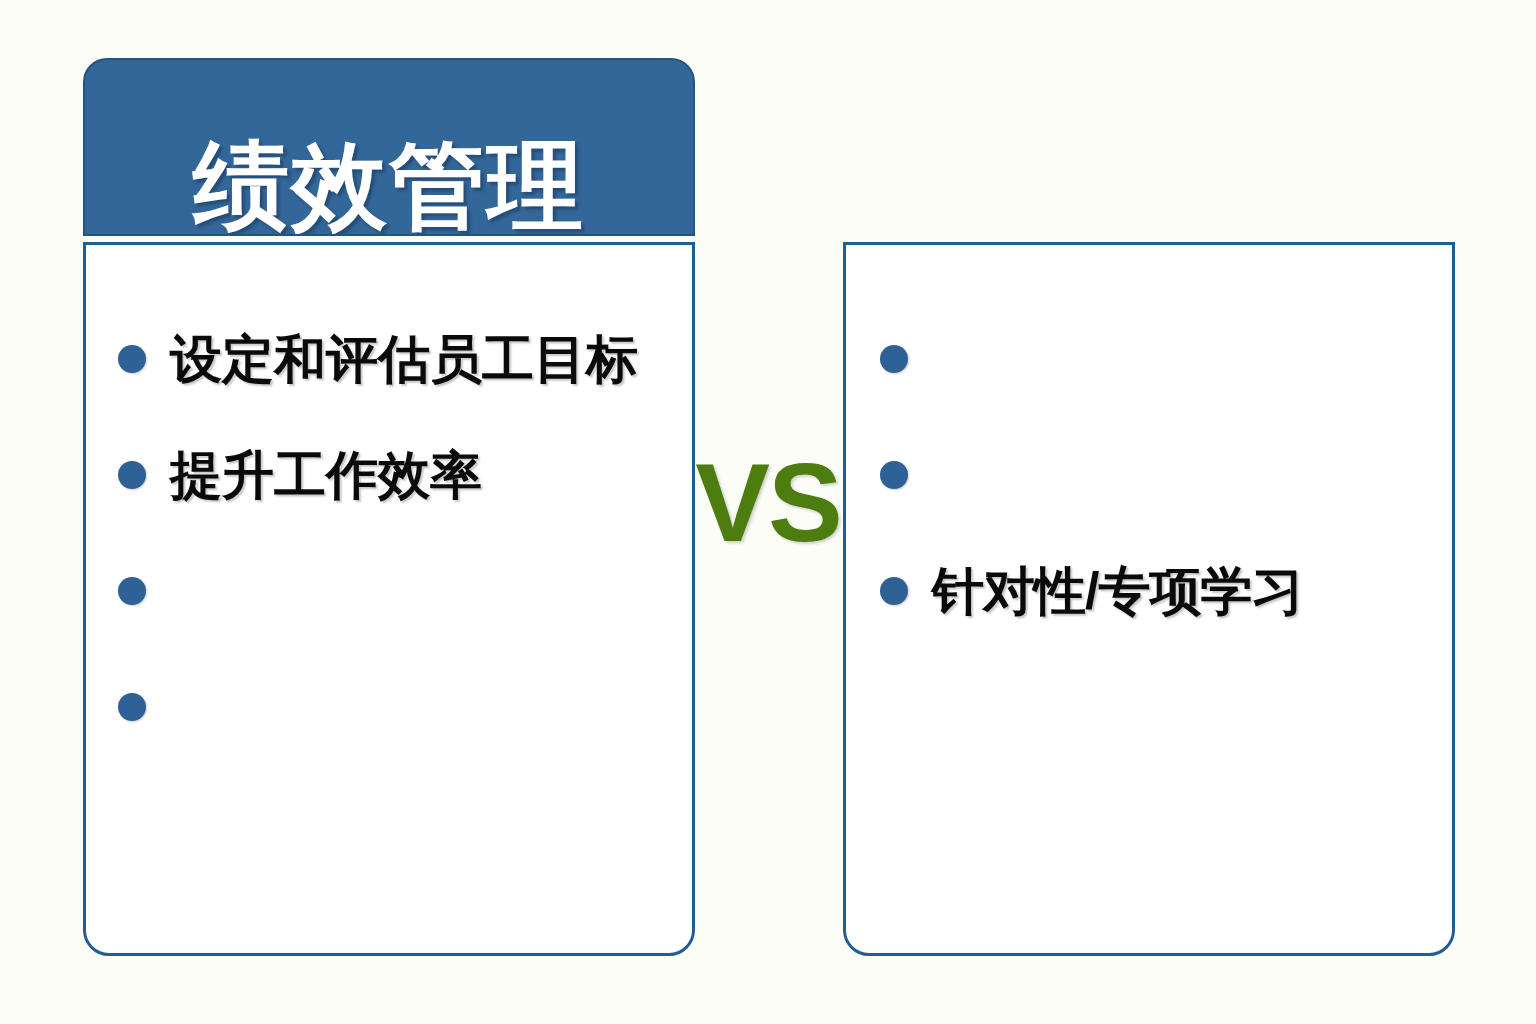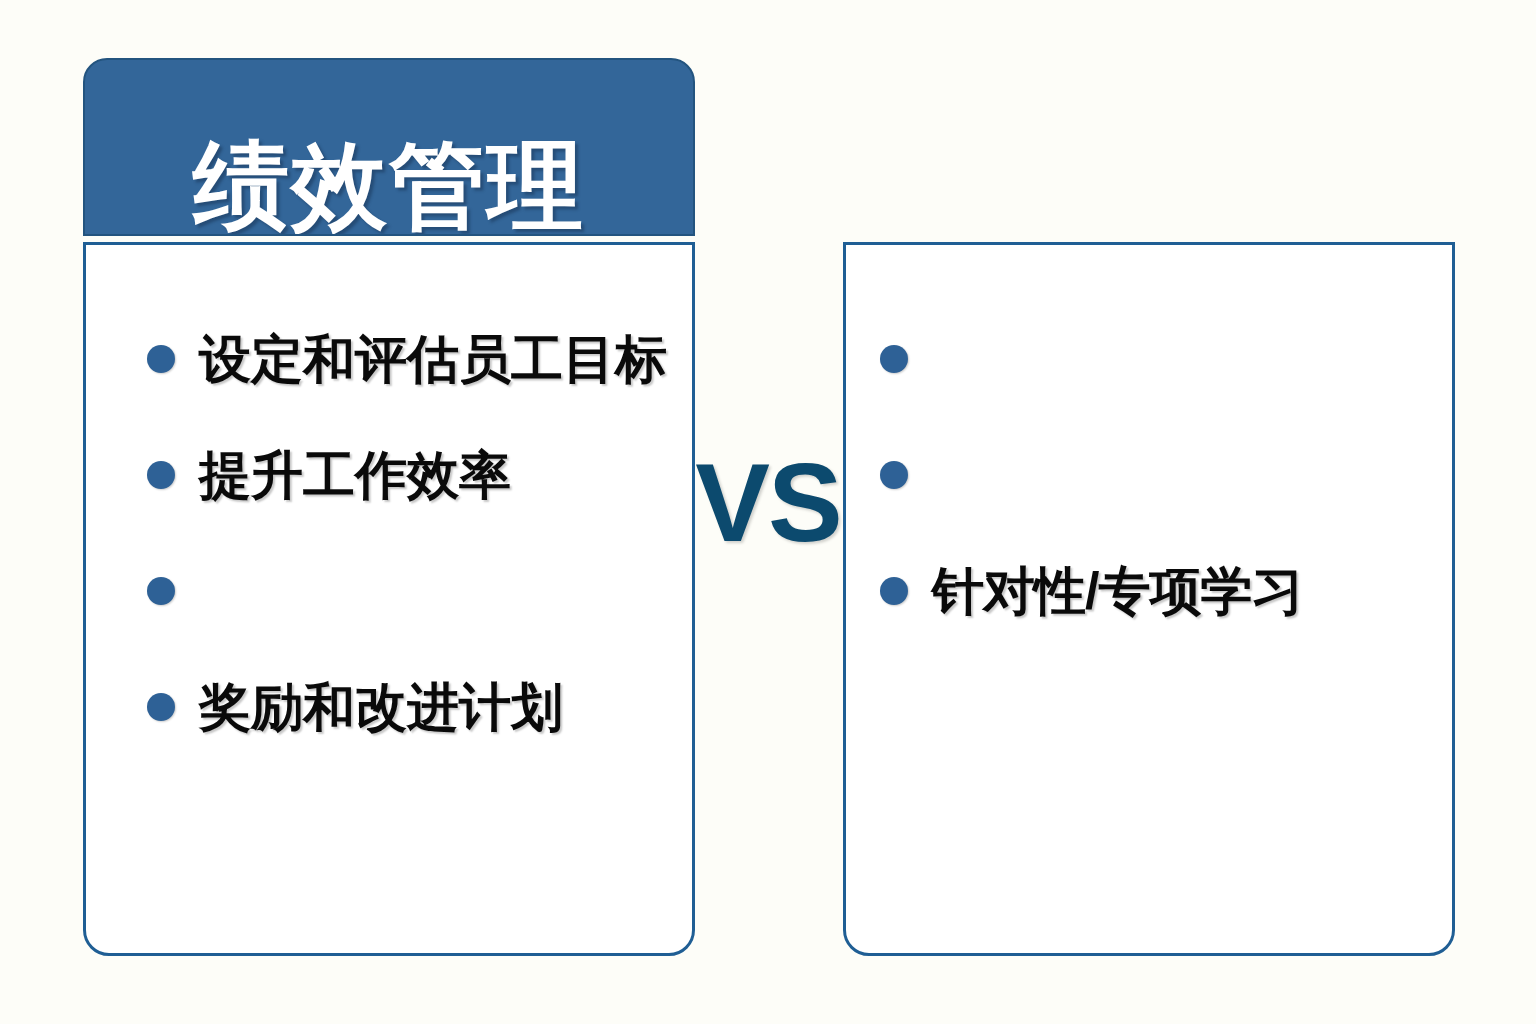--- a/index.html
+++ b/index.html
@@ -80,21 +80,21 @@
     top: 0;
     width: 100%;
     list-style: none;
     margin: 0;
     padding: 56px 0 0 0;
   }
   .bullet-item {
     display: flex;
     align-items: center;
     height: 116px;
-    padding-left: 61px;
+    padding-left: 32px;
     white-space: nowrap;
   }
   .bullet-dot {
     flex: 0 0 auto;
     width: 28px;
     height: 28px;
     border-radius: 50%;
     background: #2e6196;
     margin-right: 24px;
     box-shadow: 1px 1px 2px rgba(0,0,0,0.20);
@@ -115,21 +115,21 @@
   
   #vs-badge {
     position: absolute;
     left: 672px;
     top: 448px;
     width: 192px;
     height: 110px;
     display: flex;
     align-items: center;
     justify-content: center;
-    color: #0c4a6e;
+    color: #4d7c0f;
     font-size: 112px;
     font-weight: 700;
     line-height: 1;
     letter-spacing: -2px;
     text-shadow: 2px 2px 3px rgba(0,0,0,0.18);
     -webkit-font-smoothing: antialiased;
   }
 </style>
 </head>
 <body>
@@ -148,21 +148,20 @@
         </li>
         <li class="bullet-item">
           <span class="bullet-dot"></span>
           <span class="bullet-text">提升工作效率</span>
         </li>
         <li class="bullet-item">
           <span class="bullet-dot"></span>
         </li>
         <li class="bullet-item">
           <span class="bullet-dot"></span>
-          <span class="bullet-text">奖励和改进计划</span>
         </li>
       </ul>
     </div>
   </div>
 
   <div id="vs-badge">VS</div>
 
   <div class="card right">
     <div class="card-body">
       <ul class="bullet-list">

